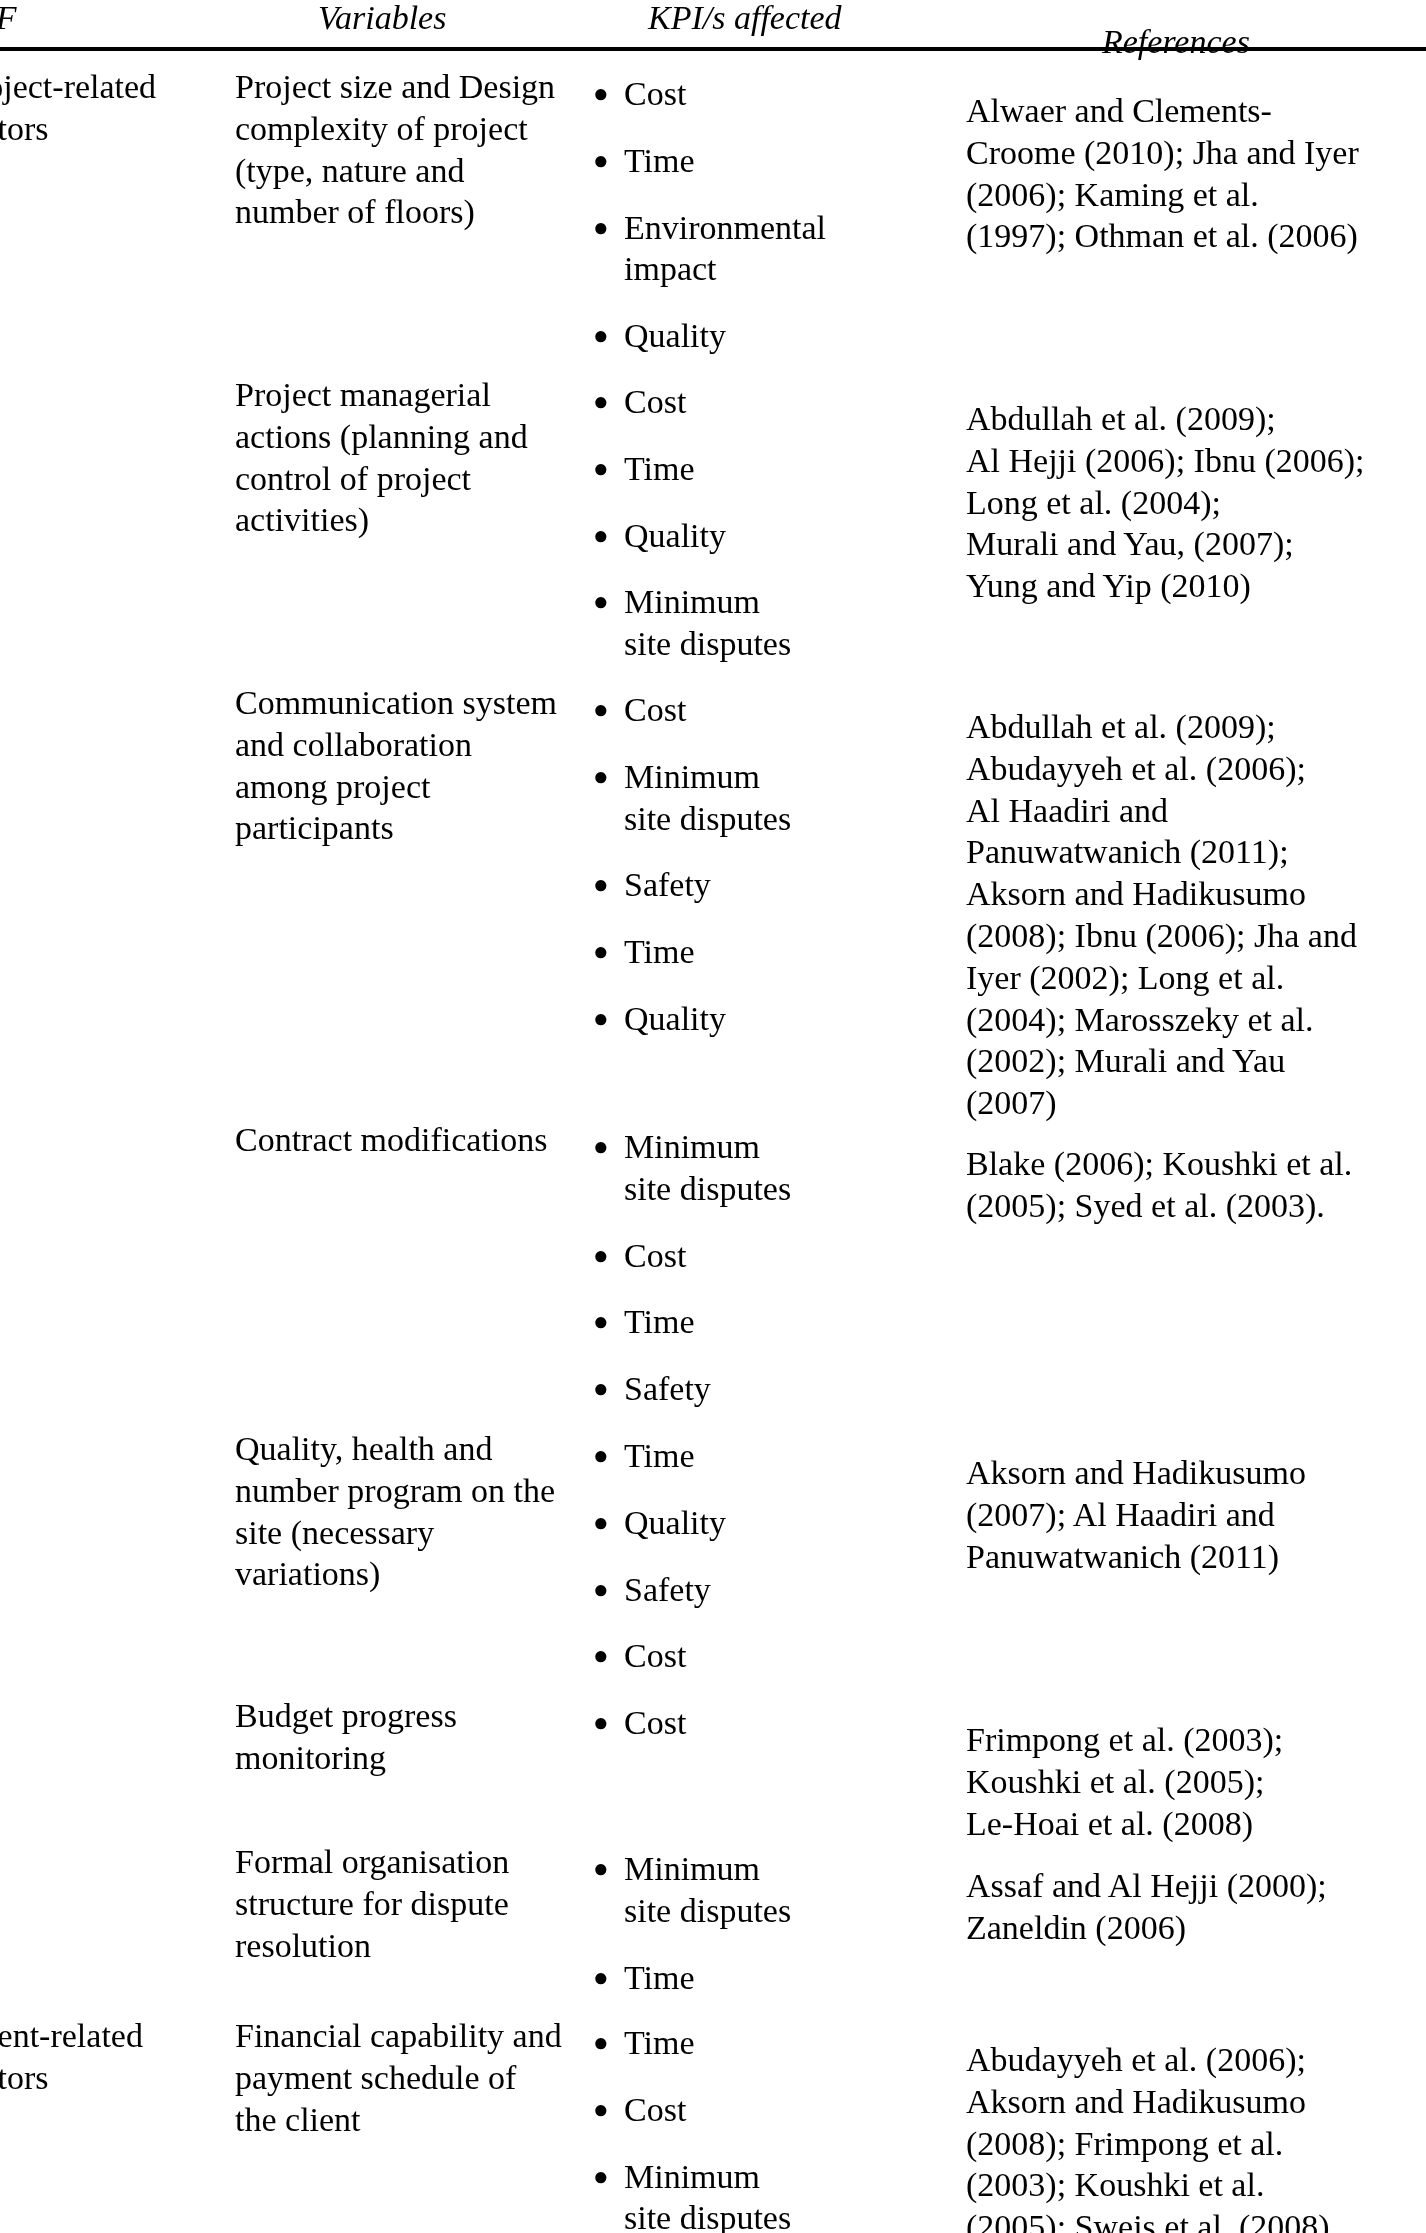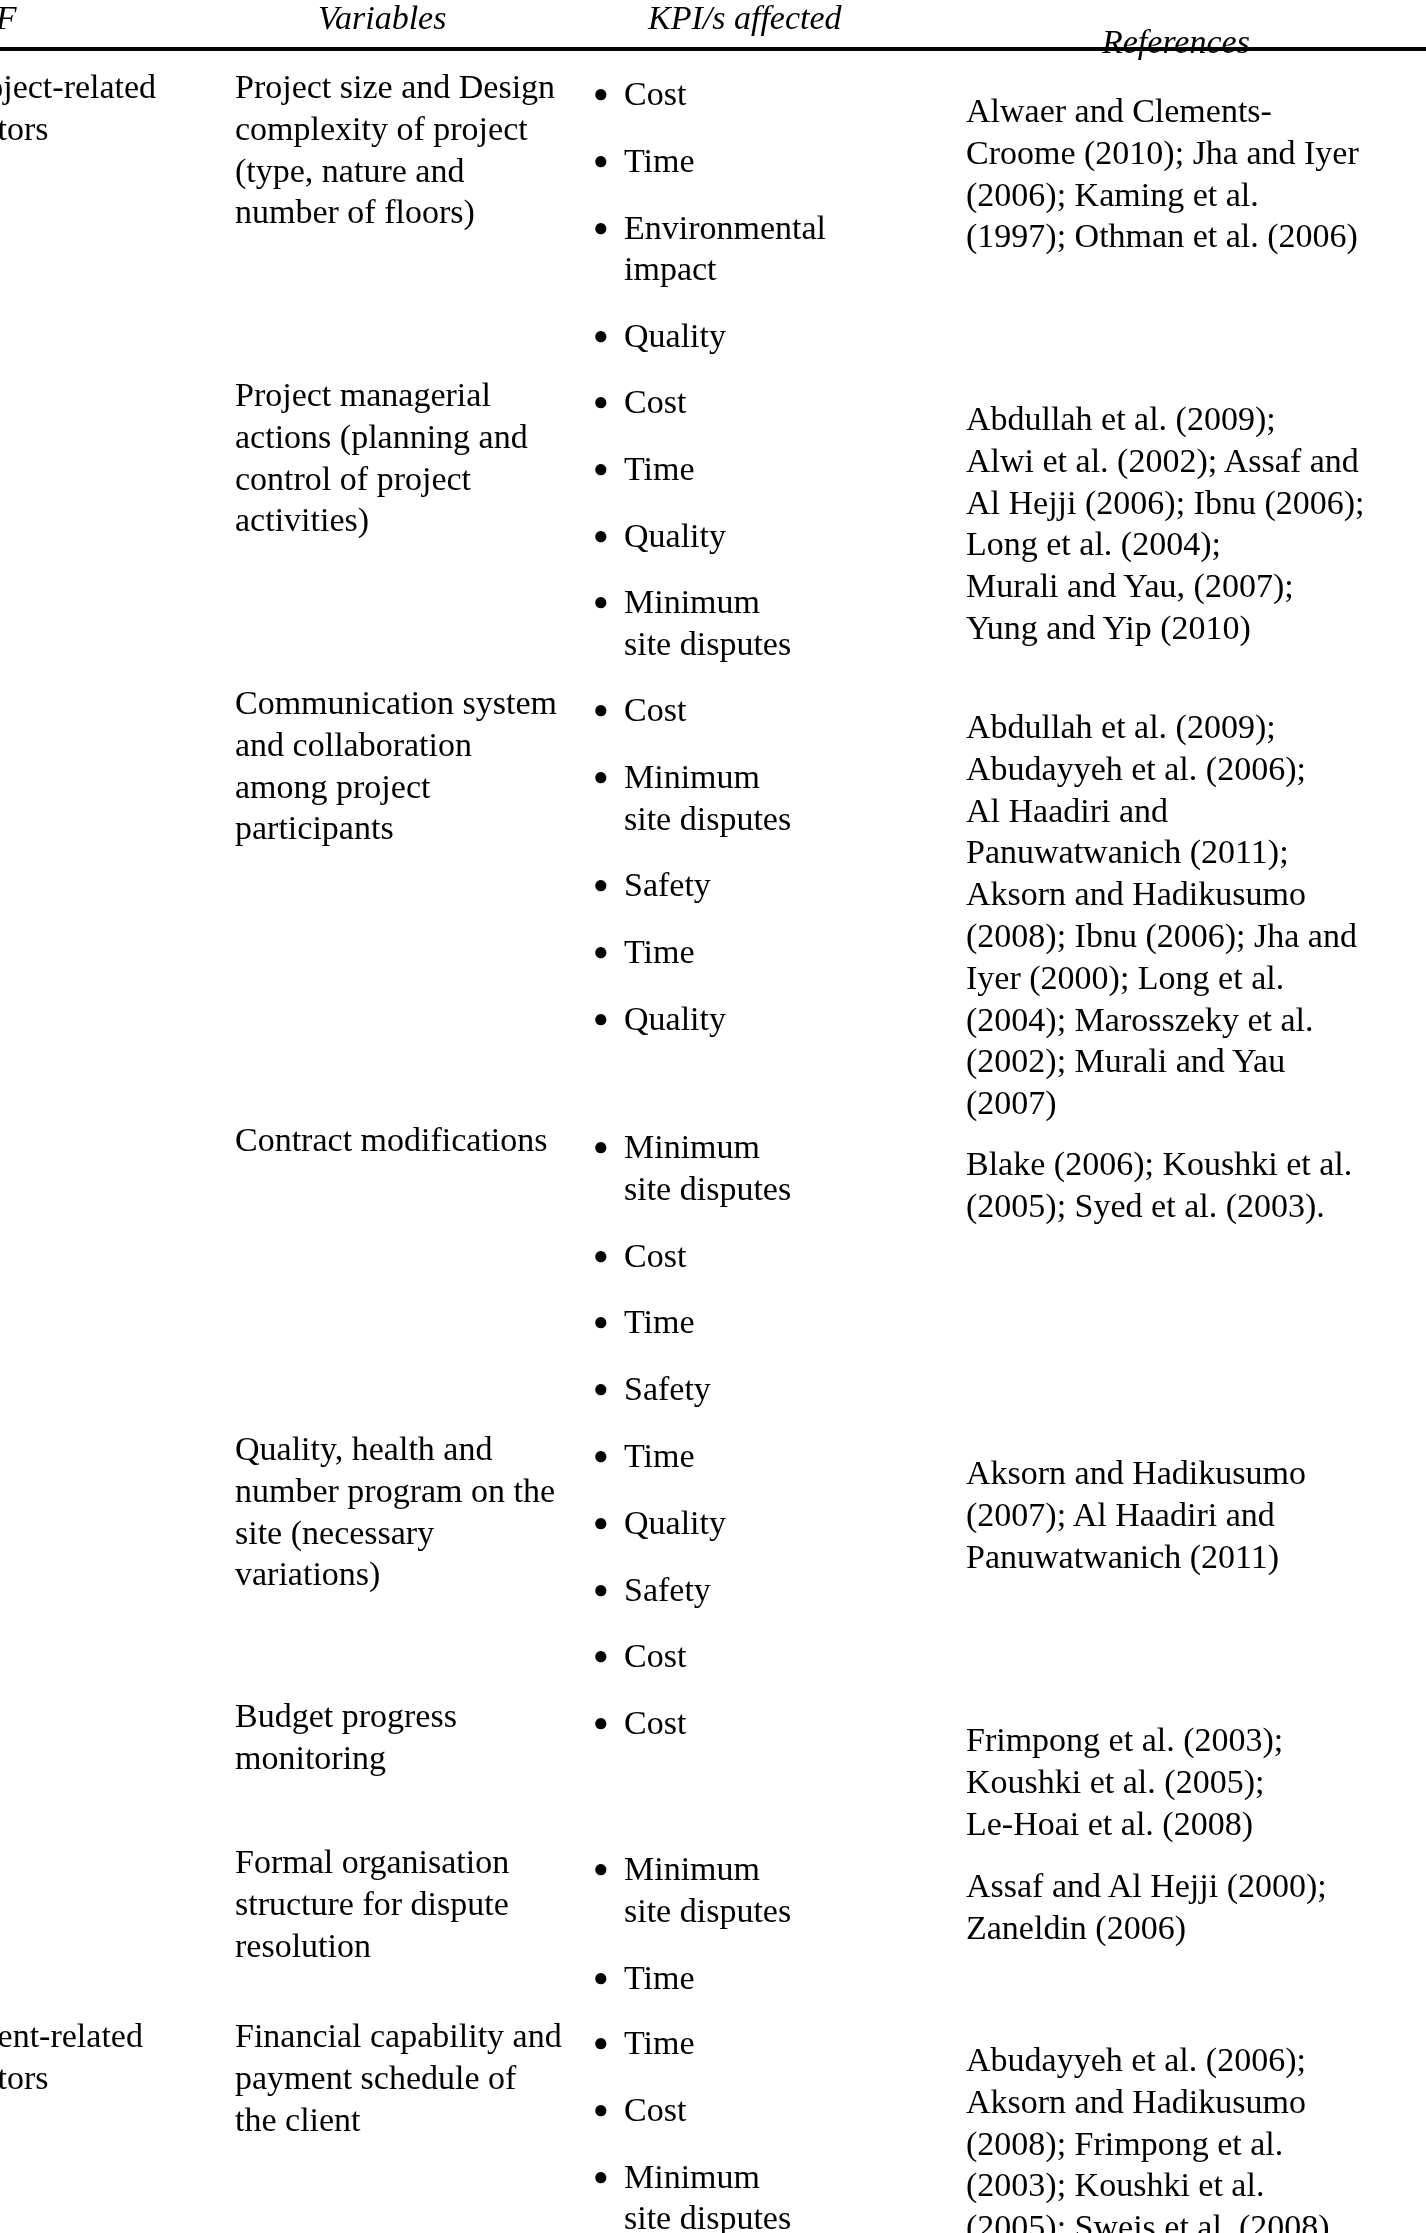--- a/index.html
+++ b/index.html
@@ -80,21 +80,20 @@
           <span class="txt">Quality</span>
         </li>
         <li>
           <span class="bullet">●</span>
           <span class="txt">Minimum
 site disputes</span>
         </li>
       </ul>
       <div class="refs">
         <span>Abdullah et al. (2009);</span>
-        <span>Alwi et al. (2002); Assaf and</span>
         <span>Al Hejji (2006); Ibnu (2006);</span>
         <span>Long et al. (2004);</span>
         <span>Murali and Yau, (2007);</span>
         <span>Yung and Yip (2010)</span>
       </div>
     </div>
     <div class="row" style="top: 682px;">
       <div class="factor"></div>
       <div class="variable">Communication system and collaboration among project participants</div>
       <ul class="kpis">
@@ -120,21 +119,21 @@
           <span class="txt">Quality</span>
         </li>
       </ul>
       <div class="refs">
         <span>Abdullah et al. (2009);</span>
         <span>Abudayyeh et al. (2006);</span>
         <span>Al Haadiri and</span>
         <span>Panuwatwanich (2011);</span>
         <span>Aksorn and Hadikusumo</span>
         <span>(2008); Ibnu (2006); Jha and</span>
-        <span>Iyer (2000); Long et al.</span>
+        <span>Iyer (2002); Long et al.</span>
         <span>(2004); Marosszeky et al.</span>
         <span>(2002); Murali and Yau</span>
         <span>(2007)</span>
       </div>
     </div>
     <div class="row" style="top: 1119px;">
       <div class="factor"></div>
       <div class="variable">Contract modifications</div>
       <ul class="kpis">
         <li>

